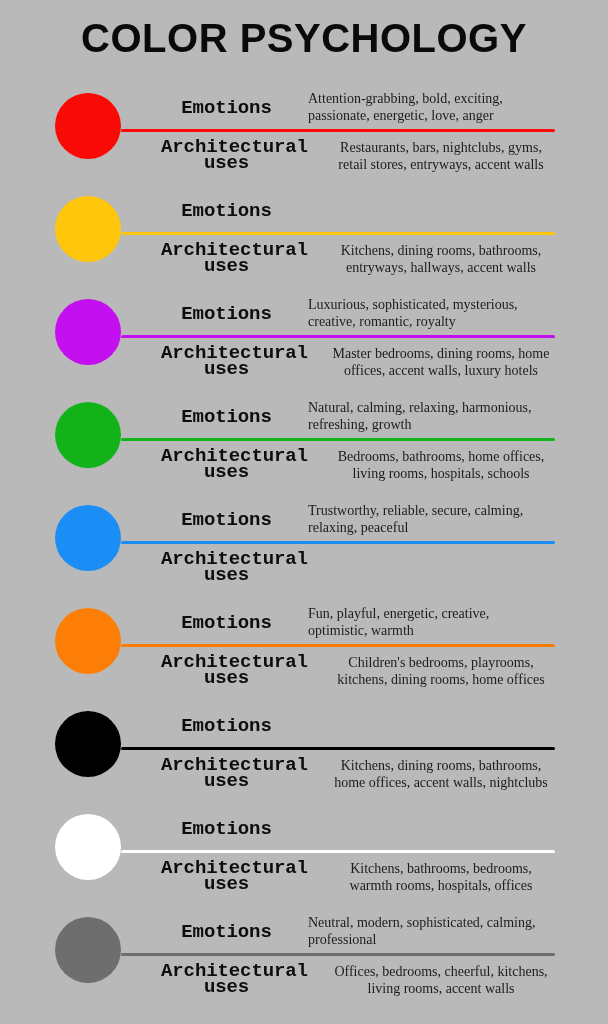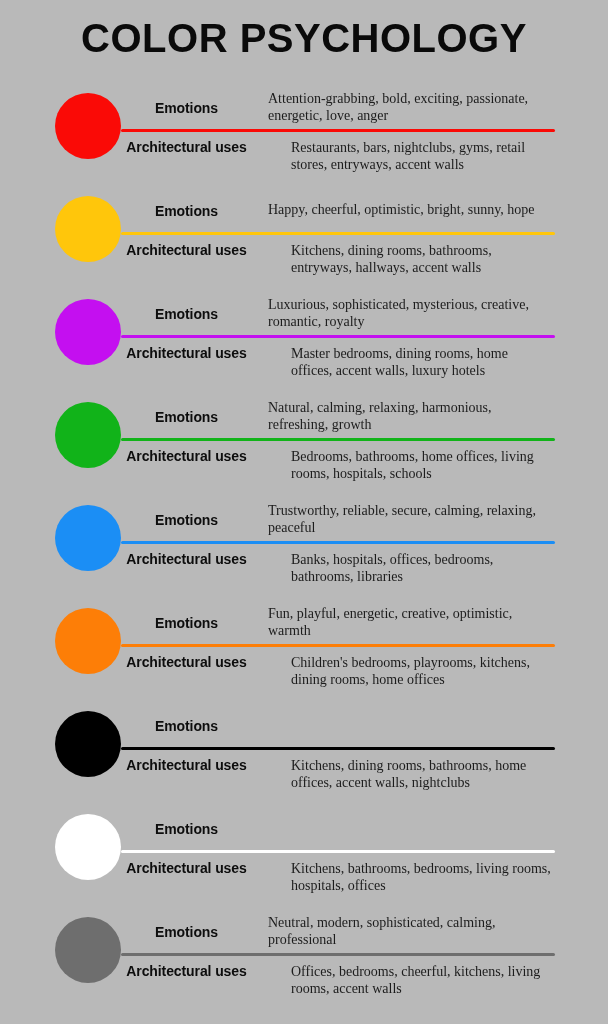--- a/index.html
+++ b/index.html
@@ -79,38 +79,39 @@
     display: flex;
     align-items: center;
   }
   .half.top { top: 0; }
   .half.bottom { top: 46px; height: 50px; align-items: flex-start; padding-top: 5px; box-sizing: border-box; gap: 23px; }
 
   .row-label {
     width: 131px;
     flex: 0 0 131px;
     text-align: center;
-    font-family: Liberation Sans, sans-serif;
+    font-family: Liberation Mono, monospace;
     font-weight: bold;
-    font-size: 14px;
+    font-size: 19px;
     line-height: 16px;
     color: #0d0d0d;
     letter-spacing: -0.1px;
+    margin-left: 40px;
   }
   .row-text {
     flex: 1 1 auto;
     padding-left: 16px;
     padding-right: 4px;
     font-family: "Liberation Serif", serif;
     font-size: 14px;
     line-height: 16.5px;
     color: #1c1c1c;
   }
   .half.bottom .row-label { padding-top: 2px; }
-  .half.bottom .row-text { padding-top: 3px; }
+  .half.bottom .row-text { padding-top: 3px; text-align: center; }
 </style>
 </head>
 <body style="background: rgb(185, 185, 185);">
 
 <div id="infographic">
 
   <div class="title">COLOR PSYCHOLOGY</div>
 
   <div class="rows">
       <div class="color-row">
@@ -125,21 +126,20 @@
             <div class="row-label">Architectural uses</div>
             <div class="row-text">Restaurants, bars, nightclubs, gyms, retail stores, entryways, accent walls</div>
           </div>
         </div>
       </div>
       <div class="color-row">
         <div class="swatch" style="background: rgb(255, 198, 11);"></div>
         <div class="row-body">
           <div class="half top">
             <div class="row-label">Emotions</div>
-            <div class="row-text">Happy, cheerful, optimistic, bright, sunny, hope</div>
           </div>
           <div class="divider" style="background: rgb(255, 198, 11);"></div>
           <div class="half bottom">
             <div class="row-label">Architectural uses</div>
             <div class="row-text">Kitchens, dining rooms, bathrooms, entryways, hallways, accent walls</div>
           </div>
         </div>
       </div>
       <div class="color-row">
         <div class="swatch" style="background: rgb(196, 15, 240);"></div>
@@ -172,21 +172,20 @@
       <div class="color-row">
         <div class="swatch" style="background: rgb(27, 142, 245);"></div>
         <div class="row-body">
           <div class="half top">
             <div class="row-label">Emotions</div>
             <div class="row-text">Trustworthy, reliable, secure, calming, relaxing, peaceful</div>
           </div>
           <div class="divider" style="background: rgb(27, 142, 245);"></div>
           <div class="half bottom">
             <div class="row-label">Architectural uses</div>
-            <div class="row-text">Banks, hospitals, offices, bedrooms, bathrooms, libraries</div>
           </div>
         </div>
       </div>
       <div class="color-row">
         <div class="swatch" style="background: rgb(253, 126, 7);"></div>
         <div class="row-body">
           <div class="half top">
             <div class="row-label">Emotions</div>
             <div class="row-text">Fun, playful, energetic, creative, optimistic, warmth</div>
           </div>
@@ -212,21 +211,21 @@
       </div>
       <div class="color-row">
         <div class="swatch" style="background: rgb(255, 255, 255);"></div>
         <div class="row-body">
           <div class="half top">
             <div class="row-label">Emotions</div>
           </div>
           <div class="divider" style="background: rgb(255, 255, 255);"></div>
           <div class="half bottom">
             <div class="row-label">Architectural uses</div>
-            <div class="row-text">Kitchens, bathrooms, bedrooms, living rooms, hospitals, offices</div>
+            <div class="row-text">Kitchens, bathrooms, bedrooms, warmth rooms, hospitals, offices</div>
           </div>
         </div>
       </div>
       <div class="color-row">
         <div class="swatch" style="background: rgb(110, 110, 110);"></div>
         <div class="row-body">
           <div class="half top">
             <div class="row-label">Emotions</div>
             <div class="row-text">Neutral, modern, sophisticated, calming, professional</div>
           </div>

